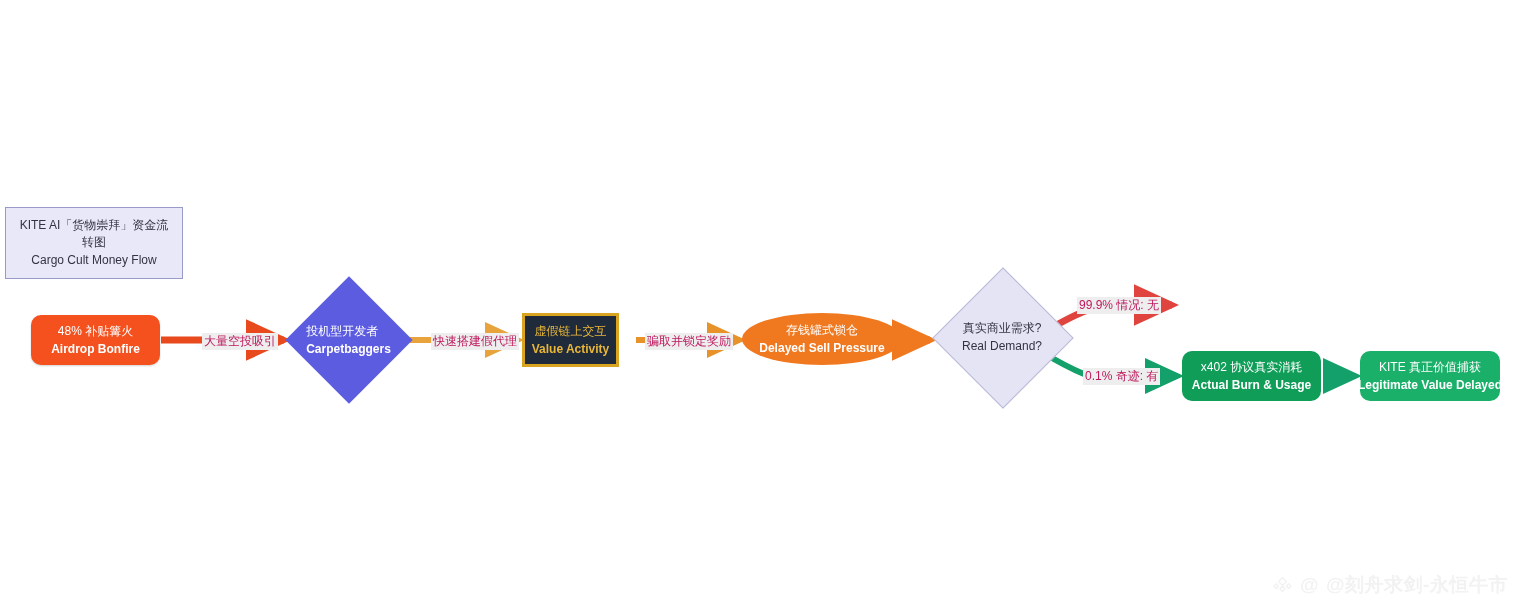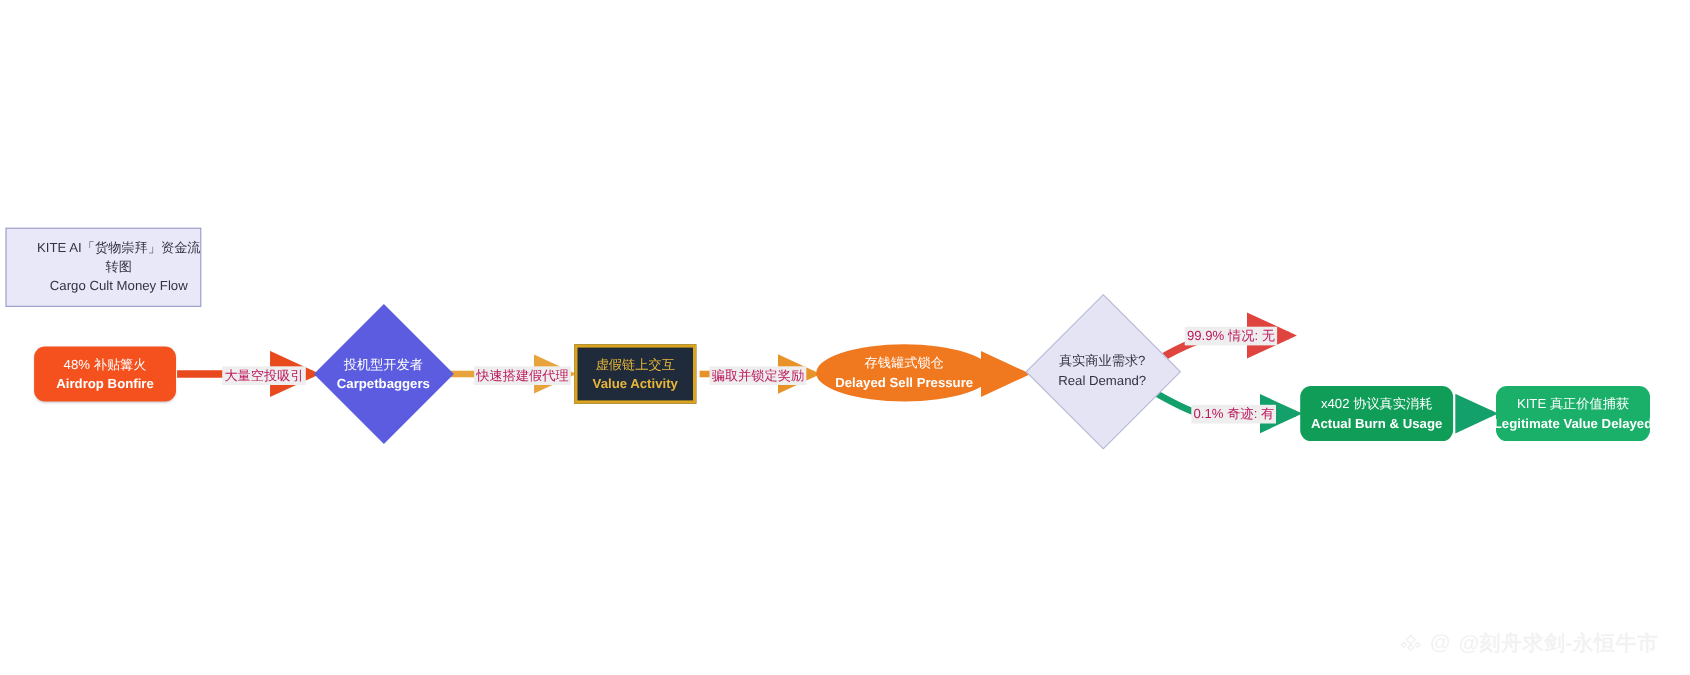--- a/index.html
+++ b/index.html
@@ -43,21 +43,21 @@
     display: flex;
     flex-direction: column;
     align-items: center;
     justify-content: center;
     box-sizing: border-box;
     color: #333344;
     font-size: 12px;
     line-height: 1.45;
     text-align: center;
   }
-  .title-box .ln { white-space: nowrap; padding-left: 28px; }
+  .title-box .ln { white-space: nowrap; }
 
   
   .node {
     position: absolute;
     display: flex;
     flex-direction: column;
     align-items: center;
     justify-content: center;
     box-sizing: border-box;
     text-align: center;
@@ -89,26 +89,26 @@
     left: 50%; top: 50%;
     width: 90px; height: 90px;
     margin-left: -45px; margin-top: -45px;
     background: #5c5ce0;
     transform: rotate(45deg);
   }
   .n-carpet .dlabel {
     position: relative;
     z-index: 2;
     color: #ffffff;
-    text-align: center;
+    text-align: left;
   }
 
   
   .n-fake {
-    left: 522px; top: 313px; width: 111px; height: 54px;
+    left: 522px; top: 313px; width: 97px; height: 54px;
     background: #1f2a3a;
     border: 3px solid #d9a420;
     color: #e8b73a;
   }
 
   
   .n-delay {
     left: 742px; top: 313px; width: 160px; height: 52px;
     background: #f0781f;
     border-radius: 50% / 50%;

